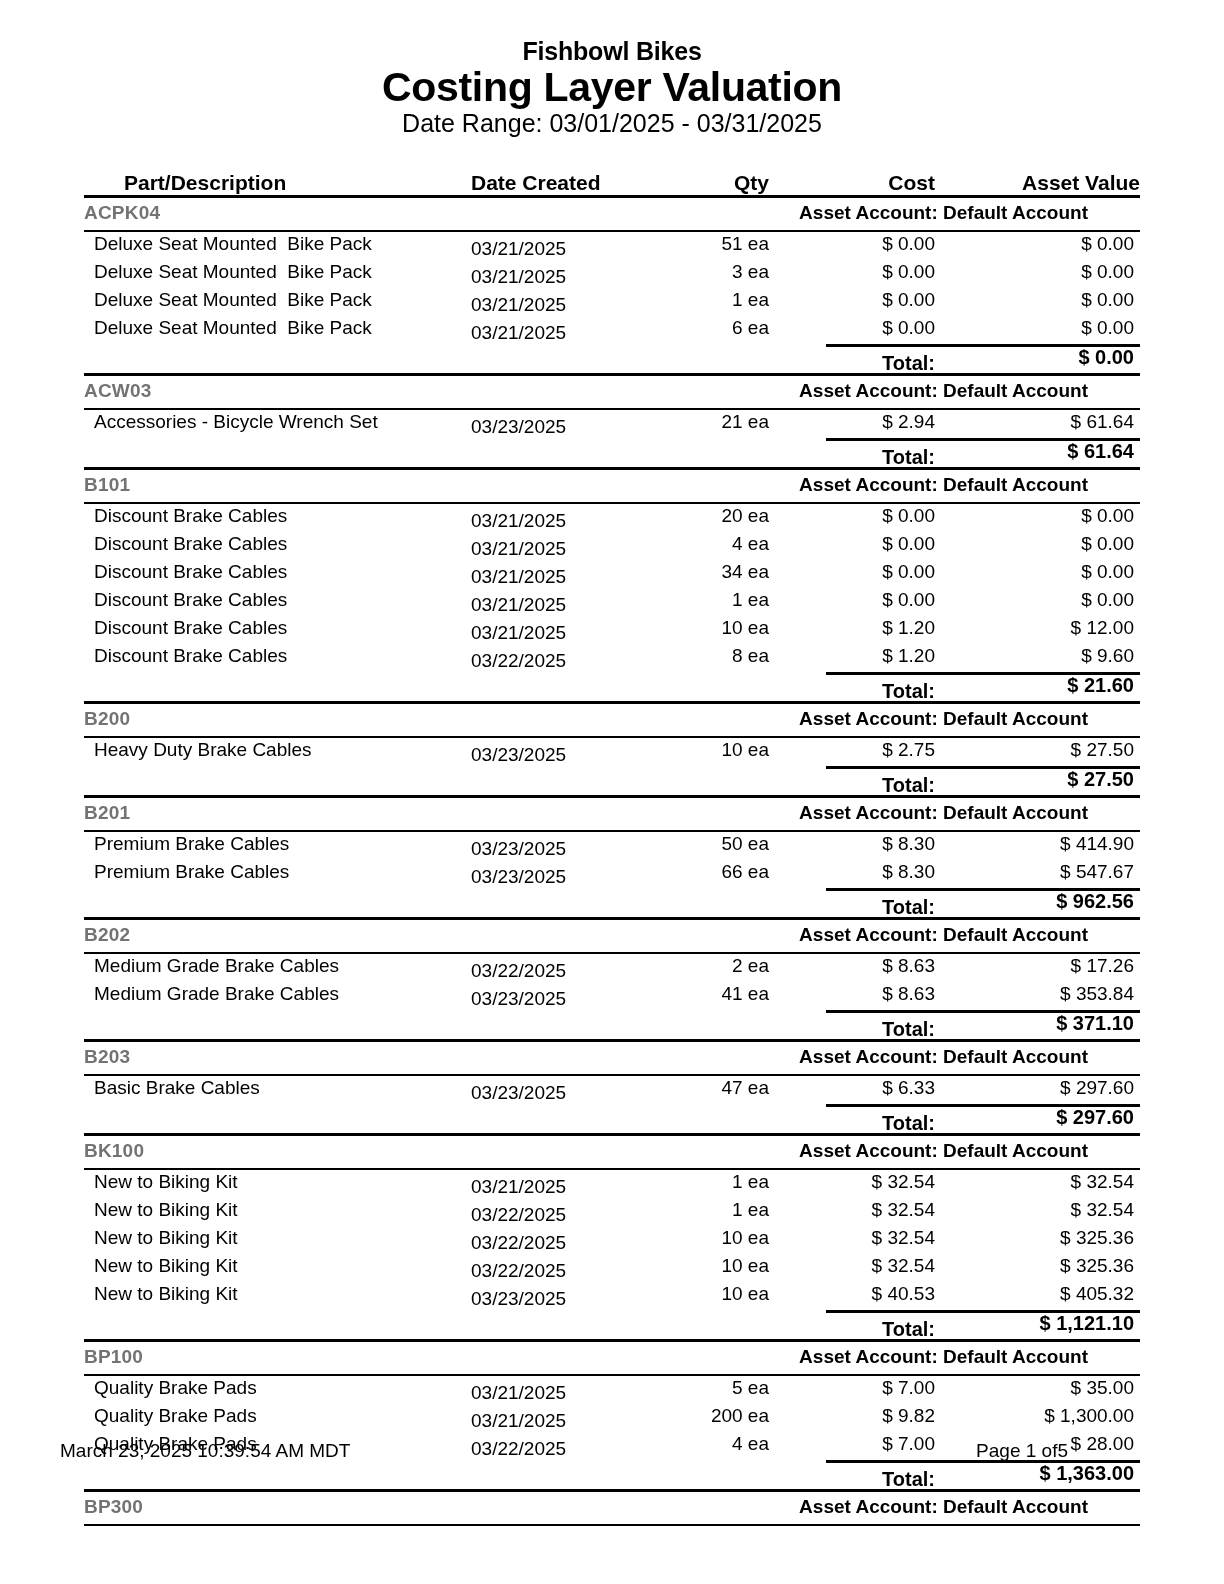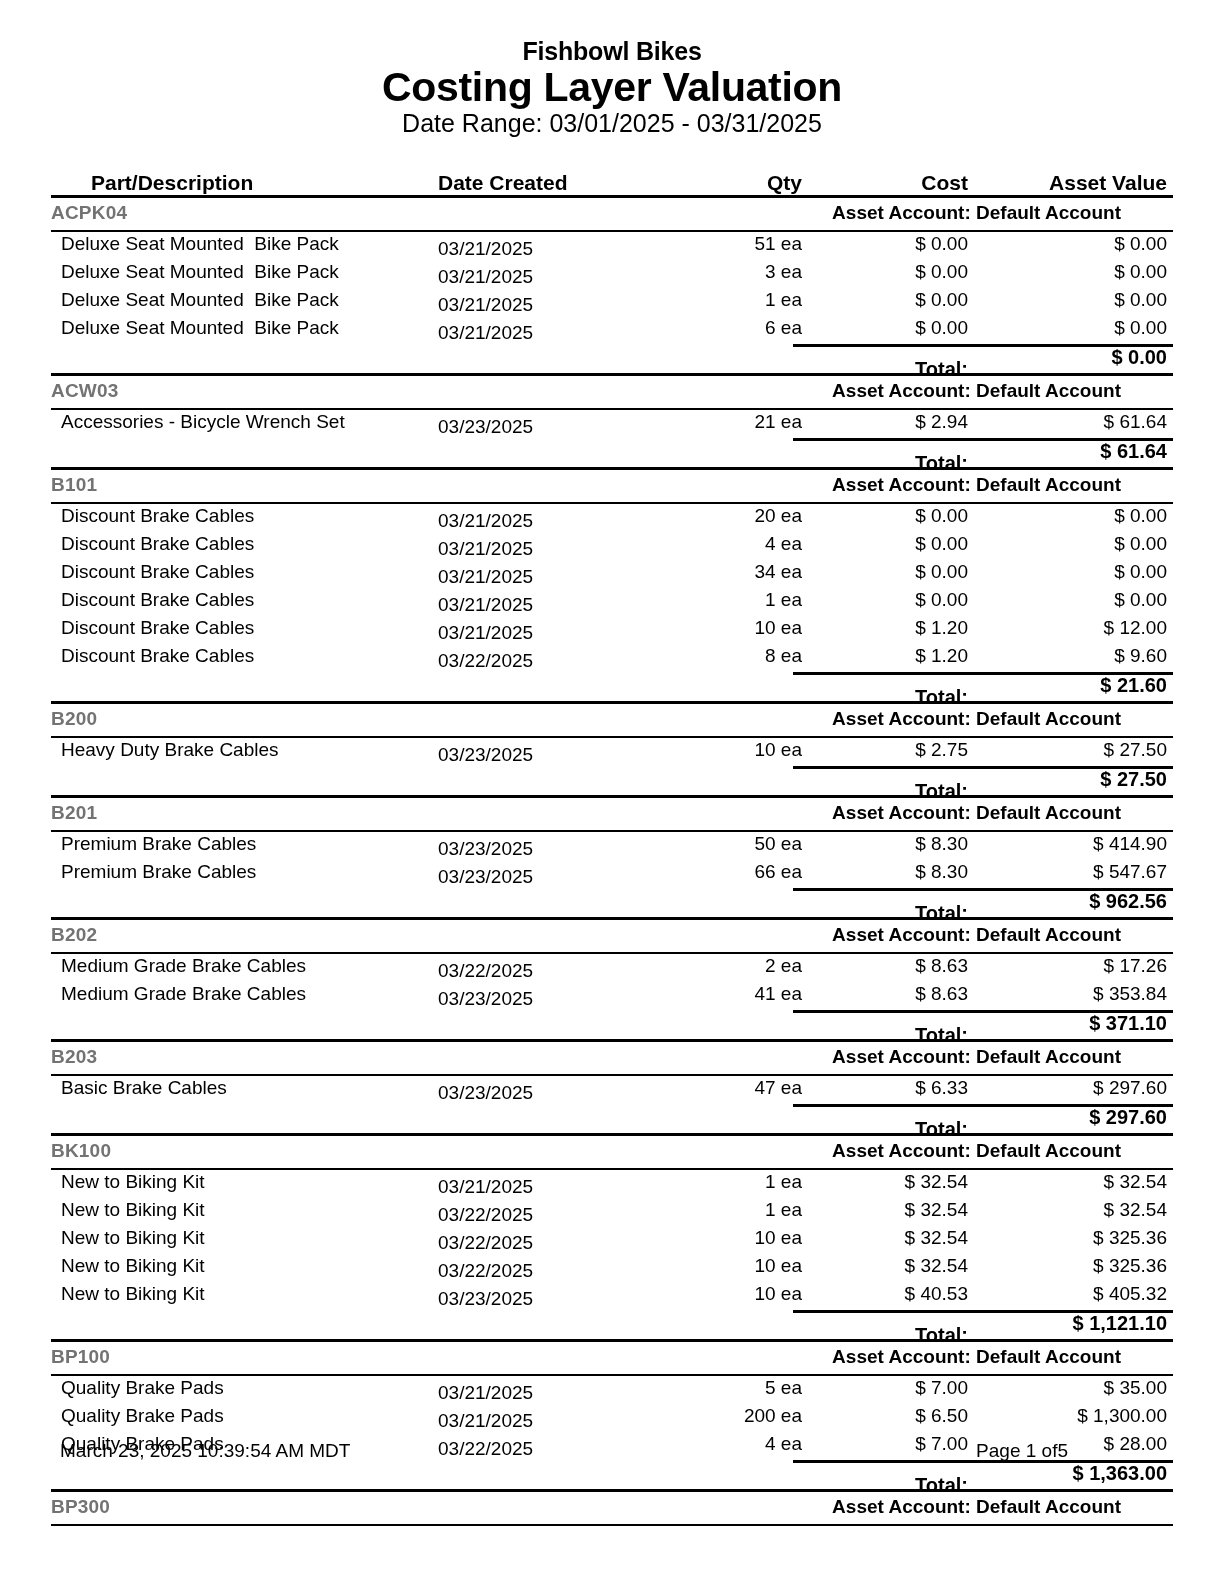--- a/index.html
+++ b/index.html
@@ -14,21 +14,21 @@
     color: #000000;
     position: relative;
     overflow: hidden;
   }
 
   .page {
     width: 1224px;
     height: 1512px;
     position: relative;
     box-sizing: border-box;
-    padding: 0 51px;
+    padding: 0 84px;
   }
 
   
   .report-header {
     padding-top: 36px;
     text-align: center;
   }
   .company-name {
     font-size: 25px;
     font-weight: bold;
@@ -59,21 +59,21 @@
   }
   .col-head .ch {
     position: absolute;
     bottom: 0;
     white-space: nowrap;
   }
   .ch-part { left: 24px; margin-left: 16px; }
   .ch-date { left: 387px; }
   .ch-qty  { right: 371px; }
   .ch-cost { right: 205px; }
-  .ch-asset{ right: 6px; margin-top: 44px; }
+  .ch-asset{ right: 0; margin-top: 44px; }
 
   
   .rule-full {
     height: 0;
     border-top: 3px solid #000;
     margin: 0;
   }
   .rule-full.thin { border-top-width: 2px; }
 
   
@@ -153,21 +153,21 @@
   }
   .total-row {
     position: relative;
     height: 29px;
     font-size: 20px;
     font-weight: bold;
   }
   .total-row .tlabel {
     position: absolute;
     right: 205px;
-    top: 14px;
+    top: 8px;
     white-space: nowrap;
   }
   .total-row .tvalue {
     position: absolute;
     right: 6px;
     top: 2px;
     white-space: nowrap;
   }
 
   
@@ -498,21 +498,21 @@
           <span class="desc">Quality Brake Pads</span>
           <span class="date">03/21/2025</span>
           <span class="qty">5 ea</span>
           <span class="cost">$ 7.00</span>
           <span class="asset">$ 35.00</span>
         </div>
         <div class="drow">
           <span class="desc">Quality Brake Pads</span>
           <span class="date">03/21/2025</span>
           <span class="qty">200 ea</span>
-          <span class="cost">$ 6.50</span>
+          <span class="cost">$ 9.82</span>
           <span class="asset">$ 1,300.00</span>
         </div>
         <div class="drow">
           <span class="desc">Quality Brake Pads</span>
           <span class="date">03/22/2025</span>
           <span class="qty">4 ea</span>
           <span class="cost">$ 7.00</span>
           <span class="asset">$ 28.00</span>
         </div>
       </div>

